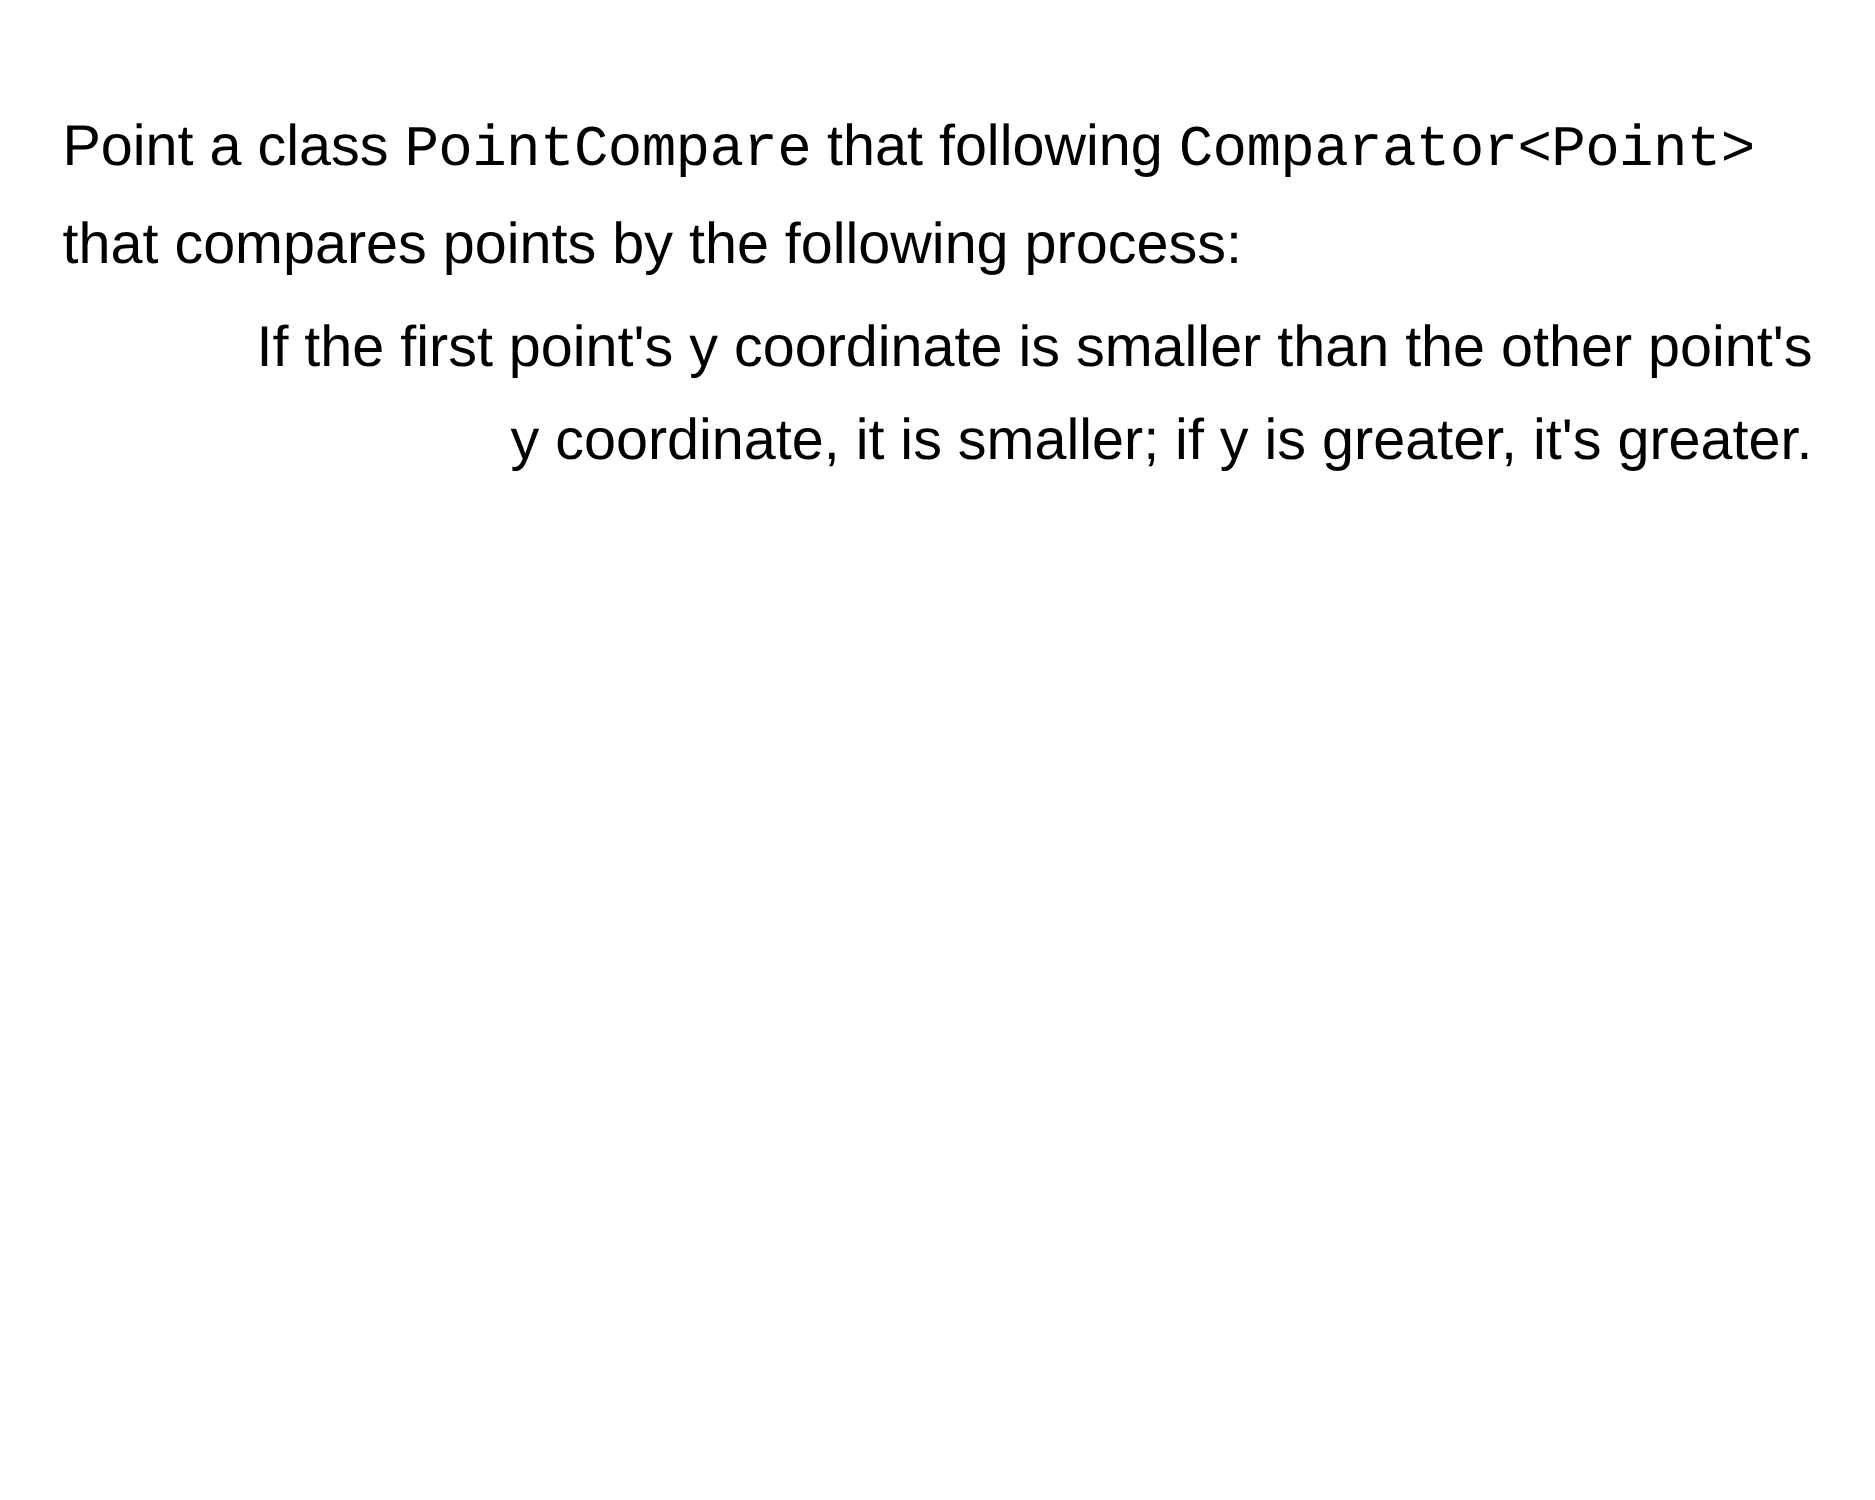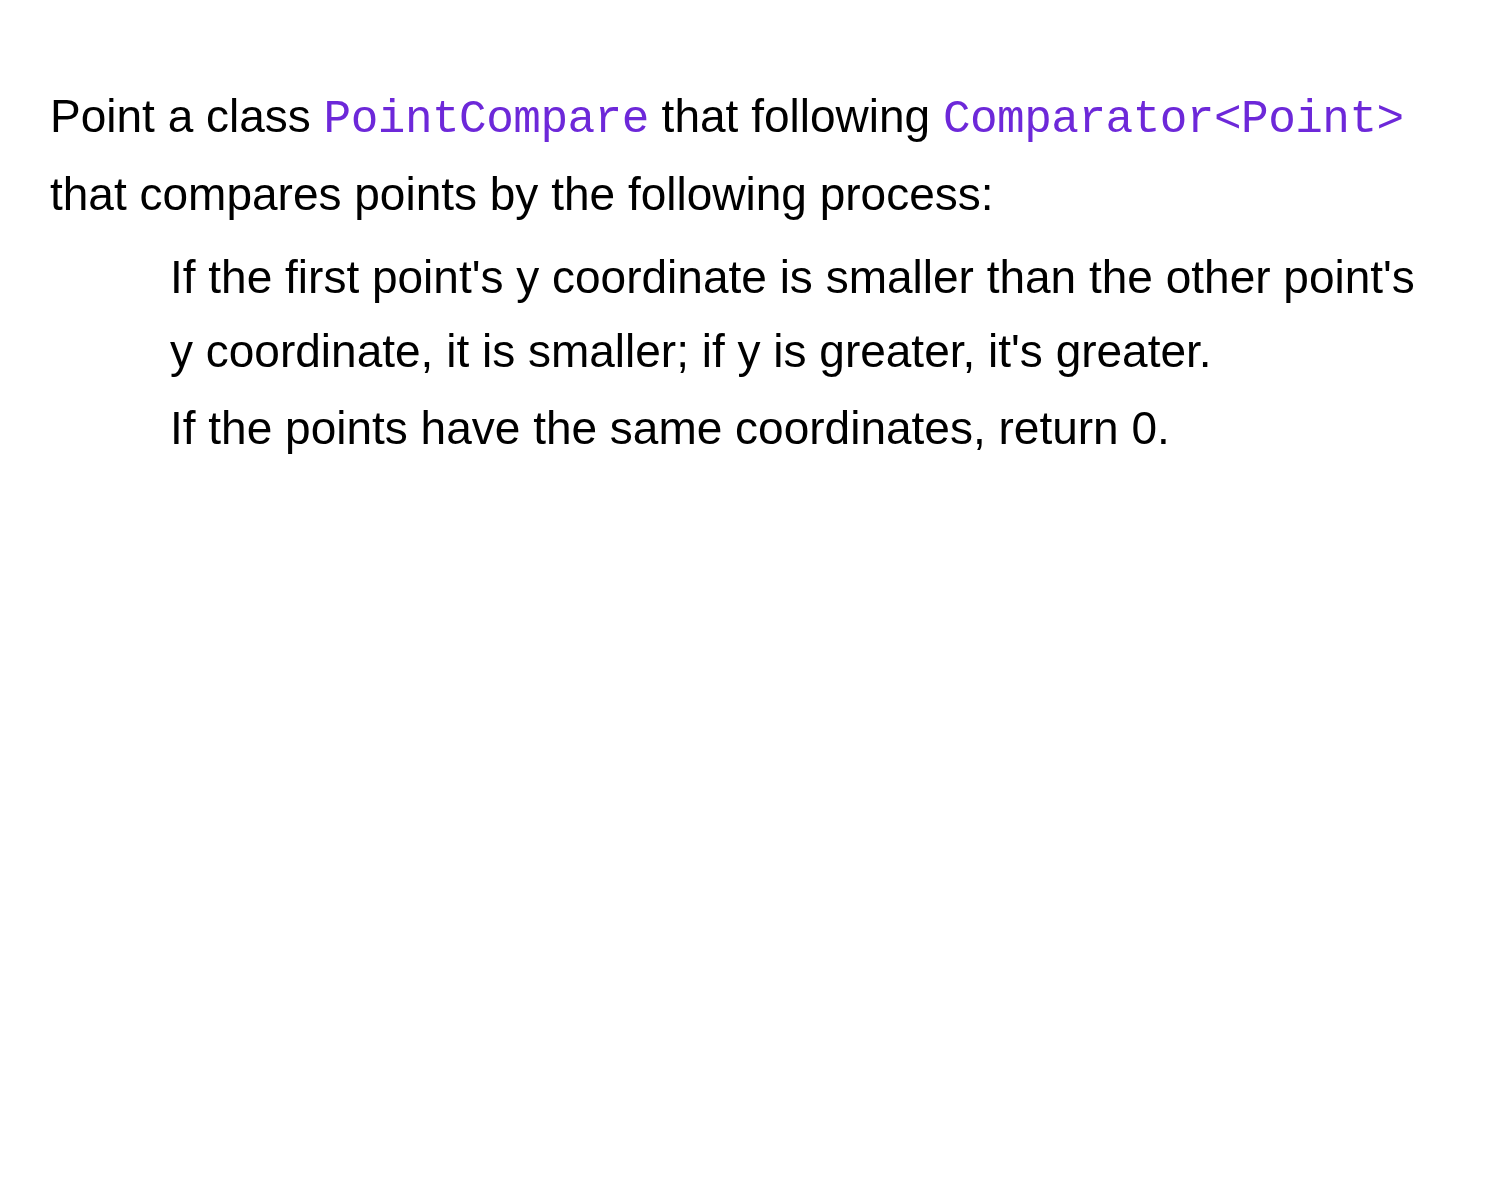--- a/index.html
+++ b/index.html
@@ -15,39 +15,37 @@
       color: #000000;
       padding: 80px 50px 50px 50px;
       font-size: 46px;
       line-height: 1.6;
     }
     .intro {
       margin-bottom: 10px;
     }
     .mono {
       font-family: "Courier New", Courier, monospace;
-      color: #6d28d9;
+      color: #000000;
       letter-spacing: -0.5px;
     }
     ul {
       list-style: none;
       padding-left: 120px;
     }
     li {
       position: relative;
       margin-bottom: 4px;
+      text-align: right;
     }
   </style>
 </head>
 <body>
 
 <p class="intro">
   <span>Point a class </span><span class="mono">PointCompare</span><span> that following </span><span class="mono">Comparator&lt;Point&gt;</span><span> that compares points by the following process:</span>
 </p>
 
 <ul>
   <li>
     <span>If the first point's y coordinate is smaller than the other point's y coordinate, it is smaller; if y is greater, it's greater.</span>
   </li>
-  <li>
-    <span>If the points have the same coordinates, return 0.</span>
-  </li>
 </ul>
 
 </body></html>

